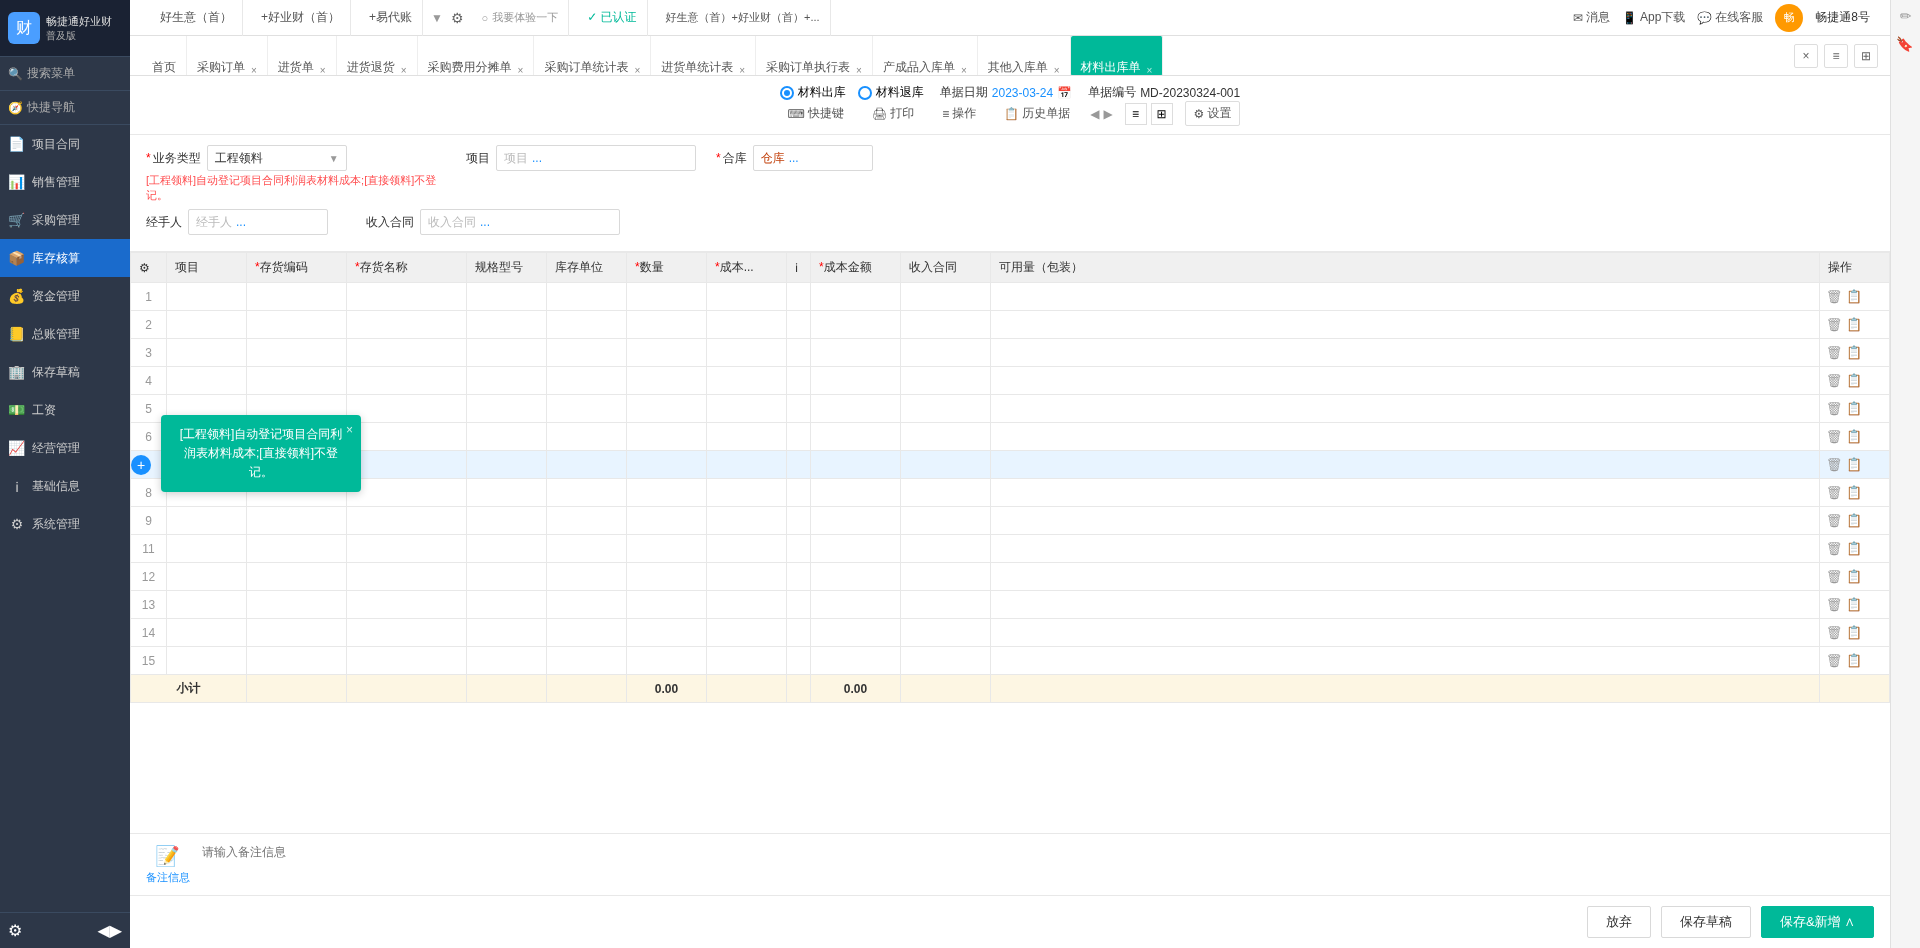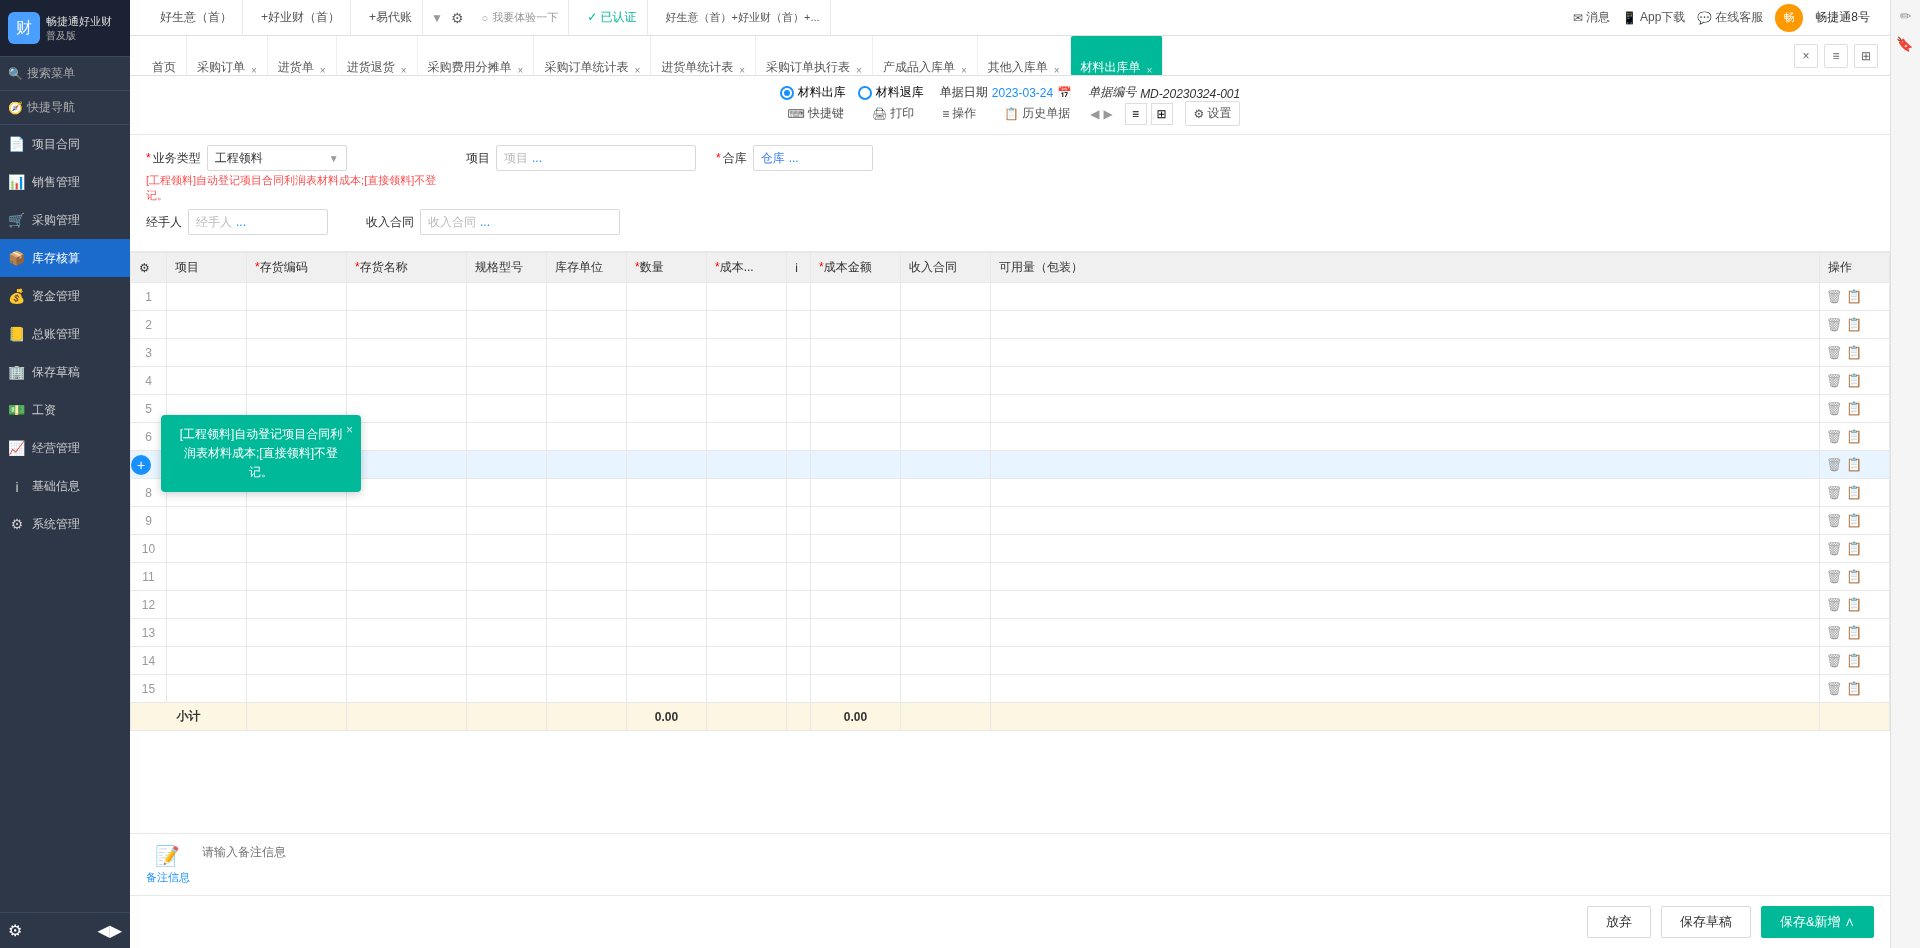--- a/index.html
+++ b/index.html
@@ -39,21 +39,21 @@
     .content { flex: 1; overflow: auto; padding: 0; display: flex; flex-direction: column; background: #fff; }
 
     
     .doc-header { padding: 8px 16px; border-bottom: 1px solid #e8e8e8; display: flex; align-items: center; justify-content: space-between; background: #fff; flex-shrink: 0; flex-direction: column; }
     .doc-header-left { display: flex; align-items: center; gap: 16px; }
     .radio-group { display: flex; align-items: center; gap: 12px; }
     .radio-item { display: flex; align-items: center; gap: 4px; cursor: pointer; }
     .radio-dot { width: 14px; height: 14px; border-radius: 50%; border: 2px solid #1890ff; display: flex; align-items: center; justify-content: center; }
     .radio-dot.checked::after { content: ''; width: 6px; height: 6px; background: #1890ff; border-radius: 50%; }
     .doc-date { display: flex; align-items: center; gap: 4px; color: #333; }
-    .doc-id { display: flex; align-items: flex-end; gap: 4px; color: #333; font-style: italic; }
+    .doc-id { display: flex; align-items: center; gap: 4px; color: #333; }
     .doc-header-right { display: flex; align-items: center; gap: 12px; }
     .header-btn { display: flex; align-items: center; gap: 3px; color: #555; cursor: pointer; font-size: 12px; padding: 3px 8px; border-radius: 2px; }
 
     
     .form-area { padding: 10px 16px; border-bottom: 1px solid #e8e8e8; background: #fff; flex-shrink: 0; }
     .form-row { display: flex; align-items: flex-start; gap: 20px; margin-bottom: 6px; flex-wrap: wrap; }
     .form-field { display: flex; align-items: center; gap: 6px; min-width: 200px; }
     .form-label { color: #333; white-space: nowrap; font-size: 12px; }
     .form-label.required::before { content: '*'; color: #f00; margin-right: 2px; }
     .form-input { border: 1px solid #d9d9d9; border-radius: 2px; padding: 3px 7px; font-size: 12px; min-width: 140px; height: 26px; display: flex; align-items: center; background: #fff; color: #333; position: relative; }
@@ -334,21 +334,21 @@
           <span class="form-label">项目</span>
           <div class="form-input" style="min-width:200px;cursor:pointer;">
             <span style="color:#bbb;">项目</span>
             <span class="form-input-dots">...</span>
           </div>
         </div>
 
         <div class="form-field">
           <span class="form-label required">合库</span>
           <div class="form-input" style="min-width:120px;cursor:pointer;">
-            <span style="color:#3b82f6;">仓库</span>
+            <span style="color:#c2410c;">仓库</span>
             <span class="form-input-dots">...</span>
           </div>
         </div>
       </div>
 
       <div class="form-row">
 
         <div class="form-field">
           <span class="form-label">经手人</span>
           <div class="form-input" style="min-width:140px;cursor:pointer;">
@@ -572,40 +572,20 @@
               <td></td>
               <td></td>
               <td>
                 <div class="action-icons">
                   <span class="action-icon">🗑</span>
                   <span class="action-icon">📋</span>
                 </div>
               </td>
             </tr>
           <tr>
-              <td class="row-num">10</td>
-              <td></td>
-              <td></td>
-              <td></td>
-              <td></td>
-              <td></td>
-              <td></td>
-              <td></td>
-              <td></td>
-              <td></td>
-              <td></td>
-              <td></td>
-              <td>
-                <div class="action-icons">
-                  <span class="action-icon">🗑</span>
-                  <span class="action-icon">📋</span>
-                </div>
-              </td>
-            </tr>
-          <tr>
               <td class="row-num">11</td>
               <td></td>
               <td></td>
               <td></td>
               <td></td>
               <td></td>
               <td></td>
               <td></td>
               <td></td>
               <td></td>

